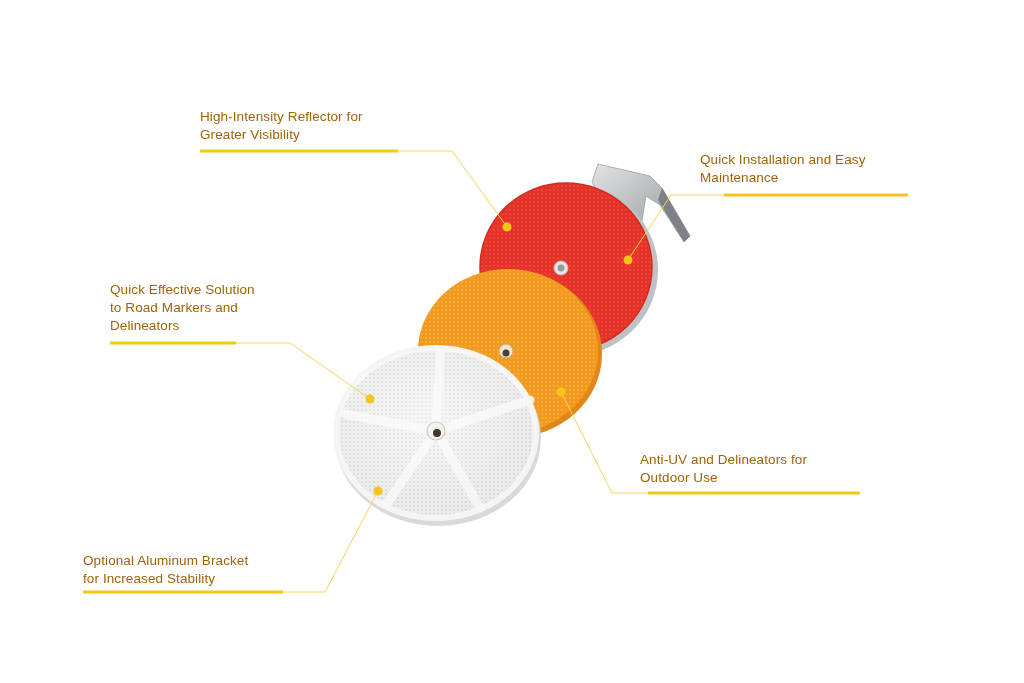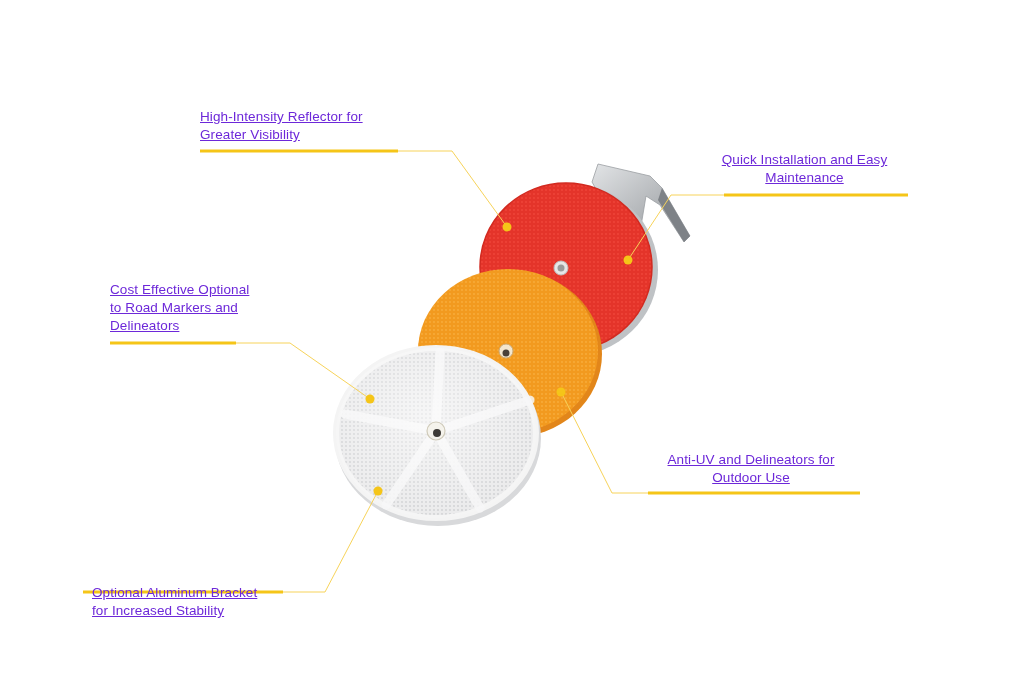--- a/index.html
+++ b/index.html
@@ -17,31 +17,30 @@
     }
     .canvas {
       position: absolute;
       left: 0; top: 0;
       width: 1024px; height: 683px;
     }
     .label {
       position: absolute;
       font-size: 13.5px;
       line-height: 18px;
-      color: #6d28d9;
+      color: #a16207;
       letter-spacing: 0.1px;
       white-space: pre-line;
-      text-decoration: underline;
     }
-    .label.right { text-align: center; }
+    .label.right { text-align: left; }
     .feat-1 { left: 200px; top: 108px; }
     .feat-2 { left: 700px; top: 151px; width: 209px; }
     .feat-3 { left: 110px; top: 281px; }
     .feat-4 { left: 640px; top: 451px; width: 222px; }
-    .feat-5 { left: 83px;  top: 584px; margin-left: 9px; }
+    .feat-5 { left: 83px;  top: 552px; }
   </style>
 </head>
 <body>
 
 <svg class="canvas" width="1024" height="683" viewBox="0 0 1024 683" xmlns="http://www.w3.org/2000/svg">
   <defs>
     <pattern id="dots-red" width="4" height="4" patternUnits="userSpaceOnUse">
       <rect width="4" height="4" fill="#E4342A"></rect>
       <circle cx="2" cy="2" r="0.9" fill="#F0463A"></circle>
     </pattern>
@@ -129,19 +128,19 @@
     <line x1="83" y1="592" x2="283" y2="592" stroke="#F5C518" stroke-width="3"></line>
     <polyline points="283,592 325,592 378,491" fill="none" stroke="#F7D35A" stroke-width="1"></polyline>
     <circle cx="378" cy="491" r="4.5" fill="#F5C518"></circle>
   </g>
 </svg>
 
 <div class="label feat-1">High-Intensity Reflector for
 Greater Visibility</div>
 <div class="label right feat-2">Quick Installation and Easy
 Maintenance</div>
-<div class="label feat-3">Cost Effective Optional
+<div class="label feat-3">Quick Effective Solution
 to Road Markers and
 Delineators</div>
 <div class="label right feat-4">Anti-UV and Delineators for
 Outdoor Use</div>
 <div class="label feat-5">Optional Aluminum Bracket
 for Increased Stability</div>
 
 </body></html>

